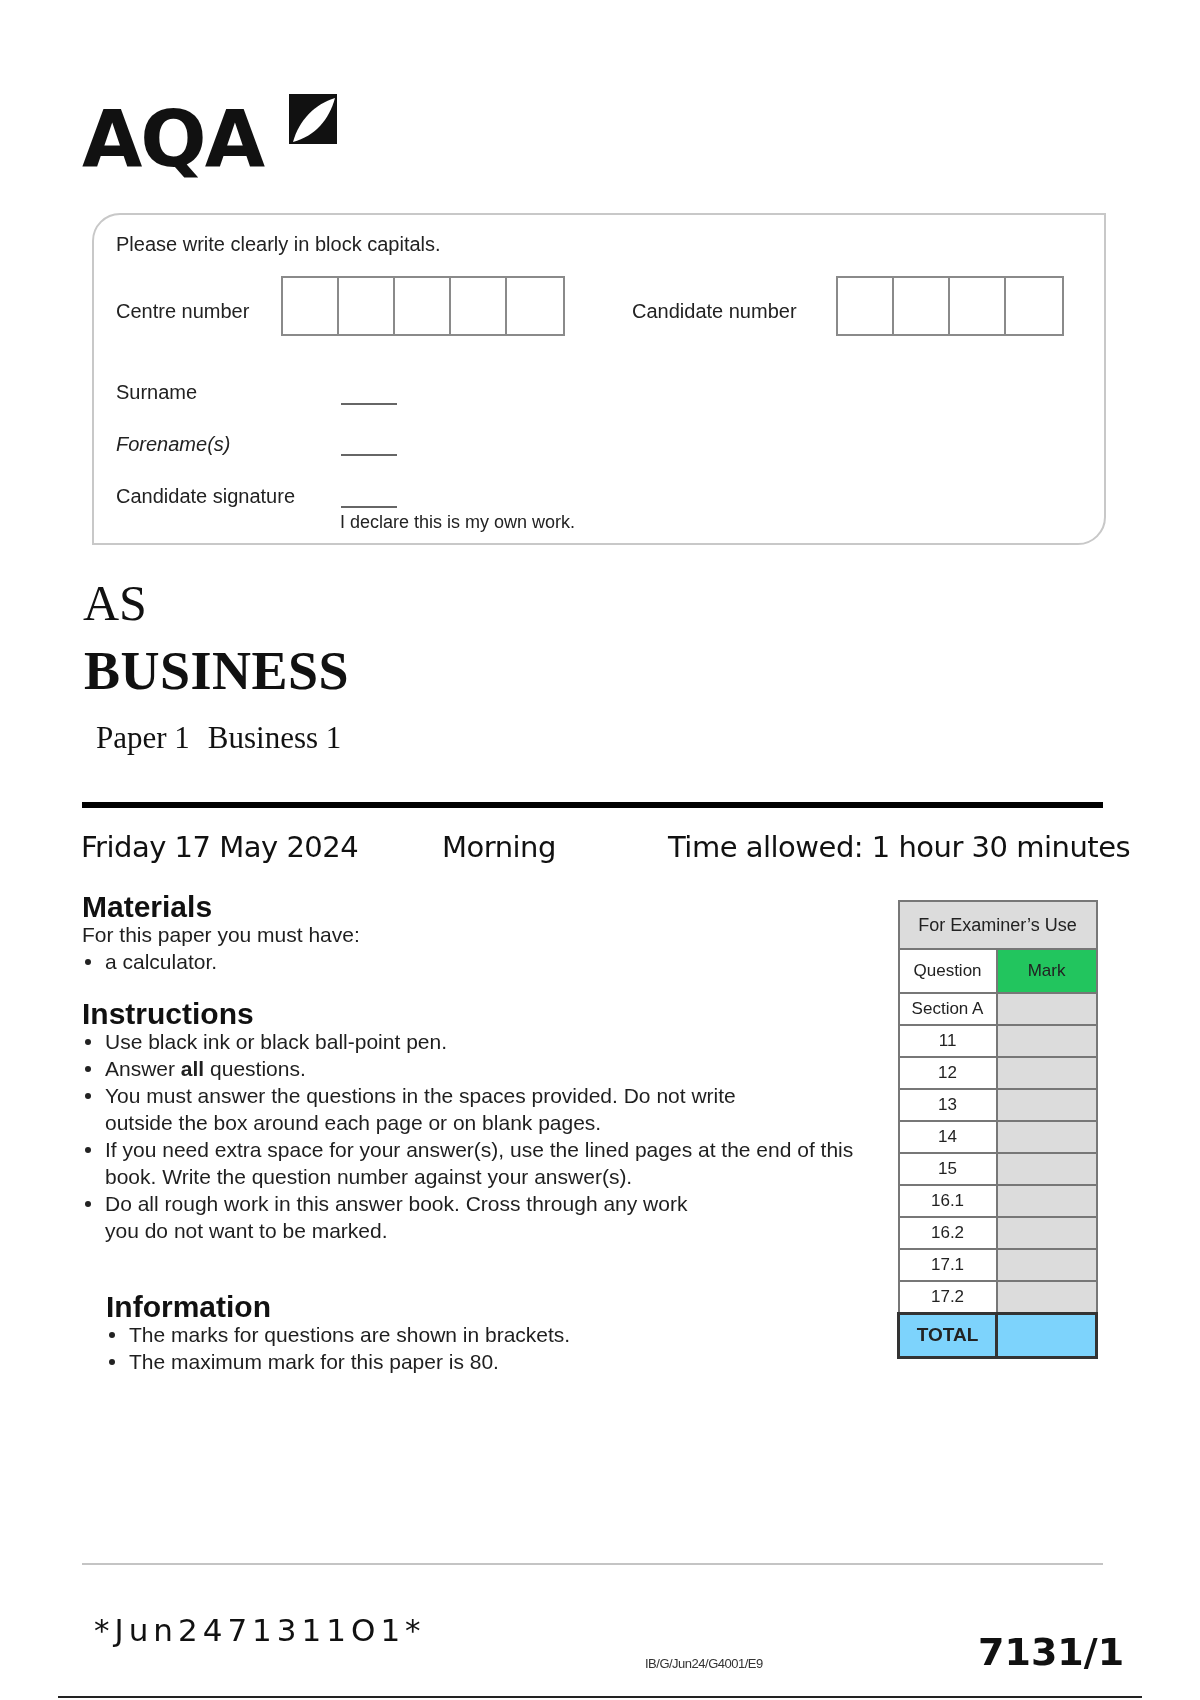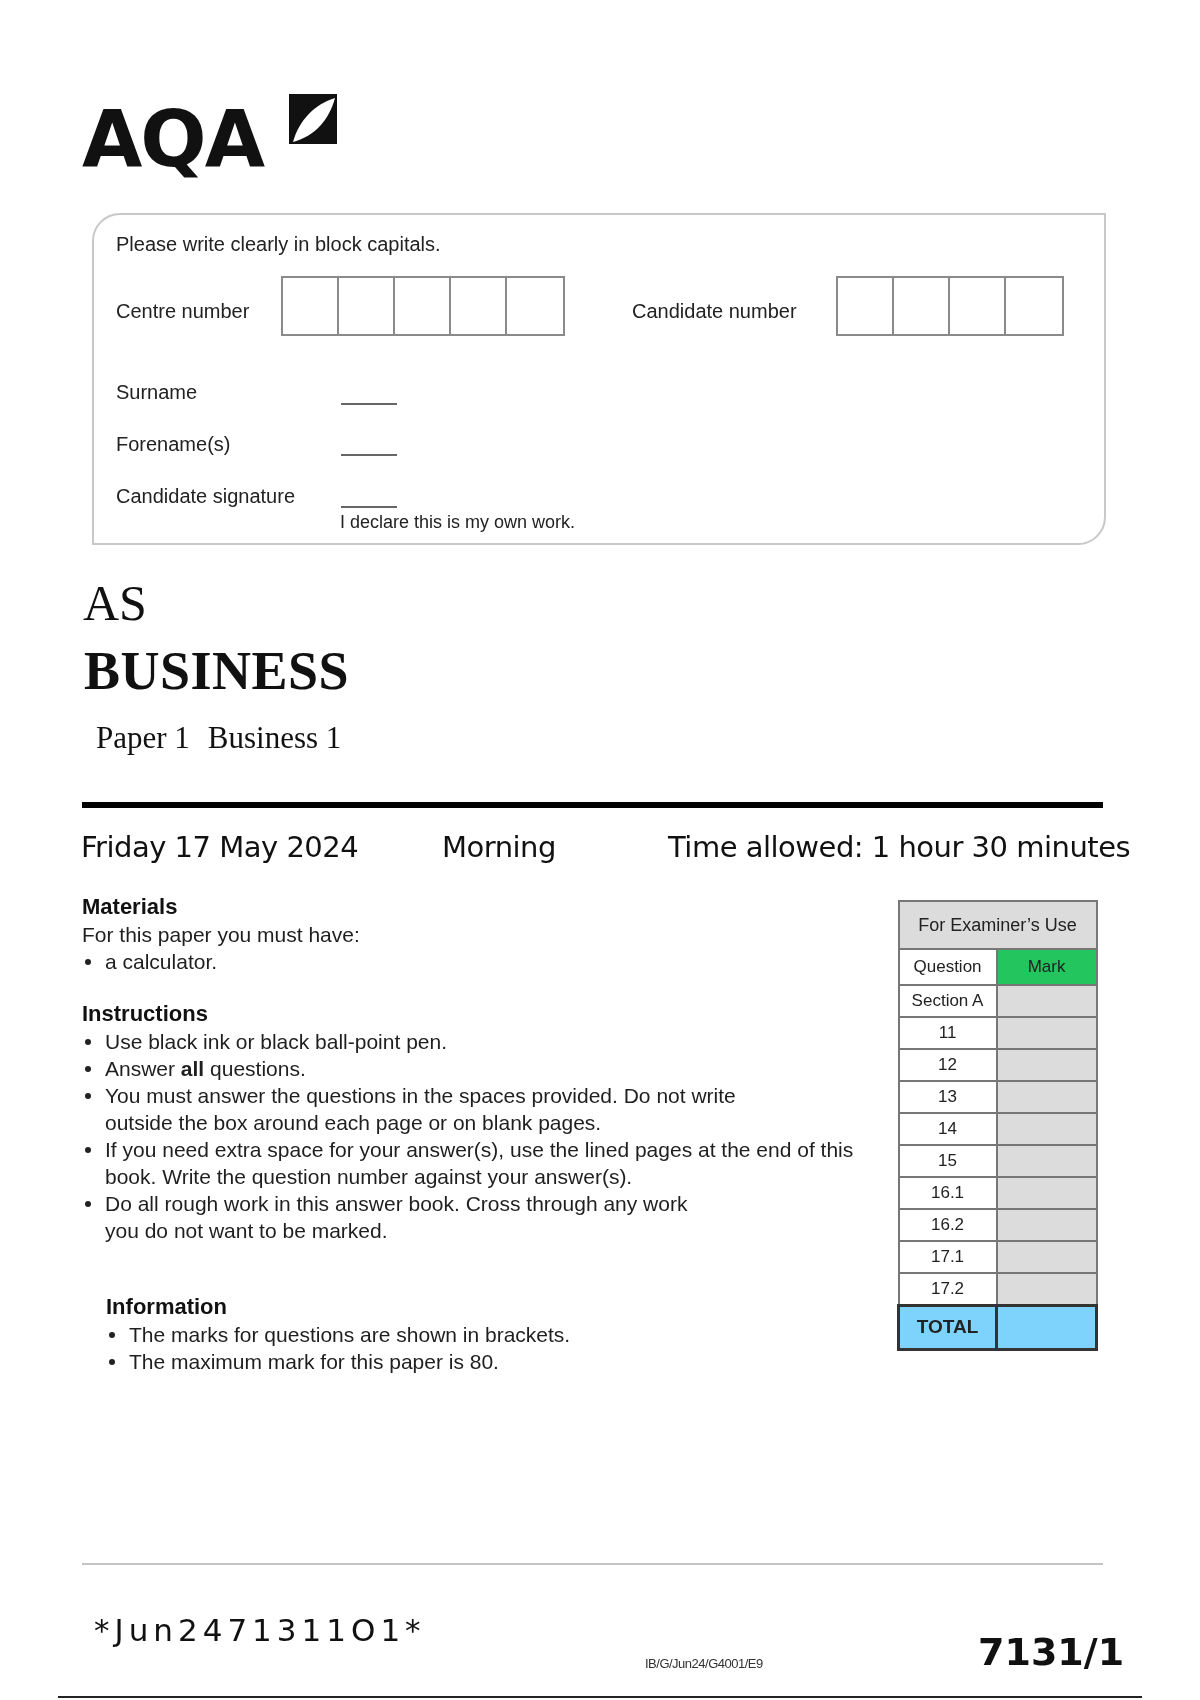--- a/index.html
+++ b/index.html
@@ -28,21 +28,21 @@
     .block-caps { left: 116px; top: 233px; }
     .lbl-centre { left: 116px; top: 300px; }
     .lbl-cand { left: 632px; top: 300px; }
     .boxes { display: flex; border: 2px solid #8a8a8a; box-sizing: border-box; height: 60px; }
     .boxes .cell { width: 56px; height: 100%; border-right: 2px solid #8a8a8a; box-sizing: border-box; }
     .boxes .cell:last-child { border-right: none; }
     .centre-boxes { left: 281px; top: 276px; }
     .cand-boxes { left: 836px; top: 276px; }
 
     .lbl-surname { left: 116px; top: 381px; }
-    .lbl-forename { left: 116px; top: 433px; }
+    .lbl-forename { left: 116px; top: 433px; font-style: italic; }
     .lbl-signature { left: 116px; top: 485px; }
     .line-field { width: 56px; border-bottom: 2px solid #666; height: 0; }
     .line-surname { left: 341px; top: 403px; }
     .line-forename { left: 341px; top: 454px; }
     .line-signature { left: 341px; top: 506px; }
     .declare { left: 340px; top: 512px; font-size: 18px; color: #222; }
 
     
     .title-font { font-family: Liberation Serif, serif; color: #111; }
     .t-as { left: 83px; top: 574px; font-size: 50px; }
@@ -52,21 +52,21 @@
 
     .rule-thick { left: 82px; top: 802px; width: 1021px; height: 6px; background: #000; }
 
     .meta { top: 830px; font-family: "DejaVu Sans", sans-serif; font-size: 29px; color: #111; letter-spacing: -0.5px; }
     .m-date { left: 81px; }
     .m-session { left: 442px; }
     .m-time { left: 668px; }
 
     
     .info { left: 82px; font-size: 21px; color: #1f1f1f; line-height: 27px; }
-    .info h3 { margin: 0; font-size: 22px; font-weight: bold; color: #111; line-height: 28px; }
+    .info h3 { margin: 0; font-size: 30px; font-weight: bold; color: #111; line-height: 28px; }
     .info ul { list-style: none; margin: 0; padding: 0; }
     .info li { position: relative; padding-left: 23px; }
     .info li::before {
       content: ""; position: absolute; left: 3px; top: 11px;
       width: 6px; height: 6px; background: #222; border-radius: 50%;
     }
     .sec-materials { top: 893px; }
     .sec-instructions { top: 1000px; width: 800px; }
     .sec-information { top: 1293px; margin-left: 24px; }
 
@@ -74,21 +74,21 @@
     .exam-table {
       left: 897px; top: 900px; width: 201px;
       border-collapse: collapse; font-size: 17px; color: #222;
     }
     .exam-table td, .exam-table th {
       border: 2px solid #777; text-align: center; padding: 0; height: 32px; box-sizing: border-box;
     }
     .exam-table .head { background: #dcdcdc; font-weight: normal; height: 48px; font-size: 18px; }
     .exam-table .q { background: #fff; width: 99px; }
     .exam-table .mk { background: #dcdcdc; width: 102px; }
-    .exam-table .colhead-q { background: #fff; height: 36px; }
+    .exam-table .colhead-q { background: #fff; height: 44px; }
     .exam-table .colhead-m { background: #22c55e; }
     .exam-table tr.total td { border: 3px solid #333; height: 44px; background: #7dd3fc; }
     .exam-table tr.total .q { font-weight: bold; font-size: 19px; }
 
     
     .rule-thin { left: 82px; top: 1563px; width: 1021px; height: 2px; background: #c4c4c4; }
     .barcode-text {
       left: 94px; top: 1612px; font-family: "DejaVu Sans", sans-serif;
       font-size: 31px; letter-spacing: 5px; color: #111;
     }

